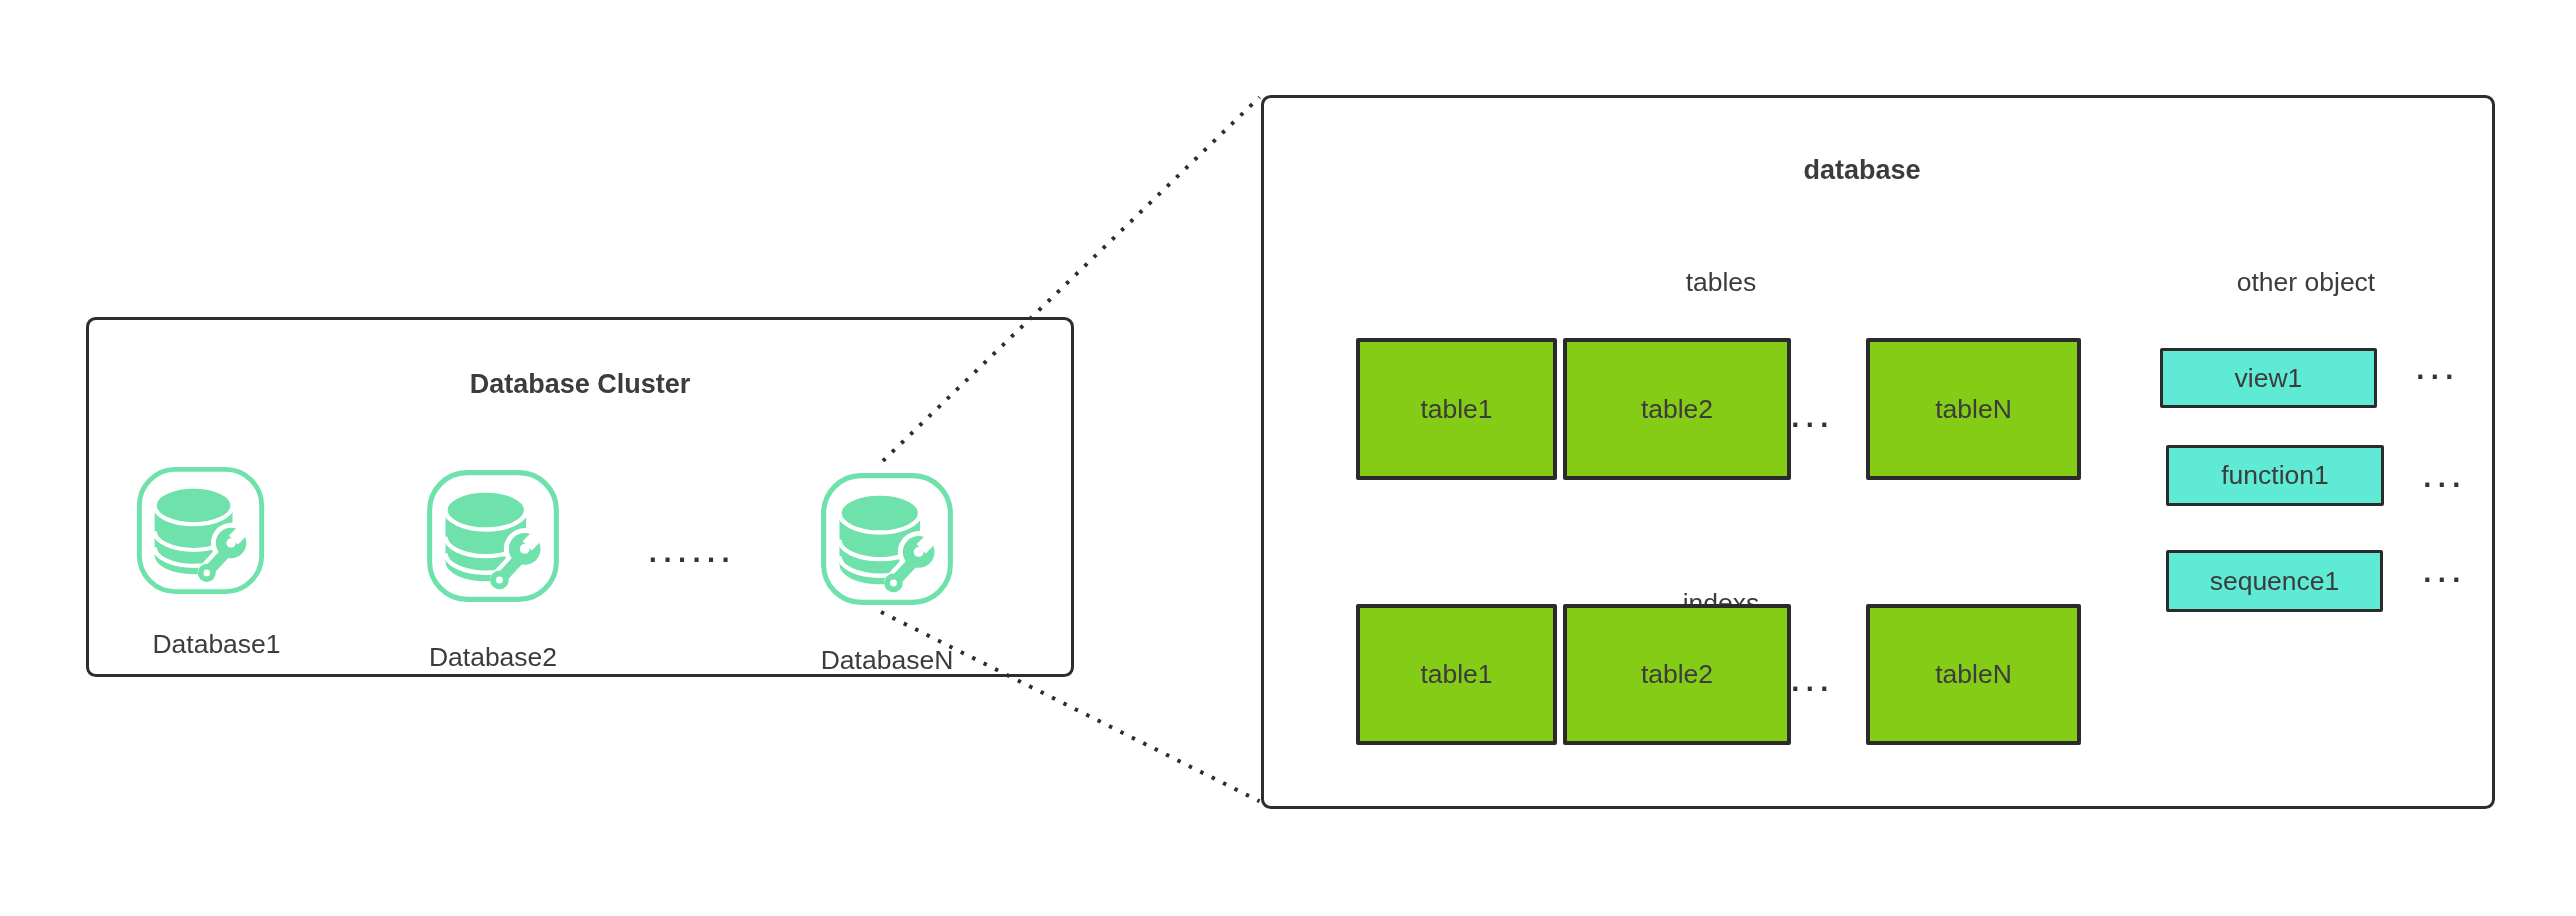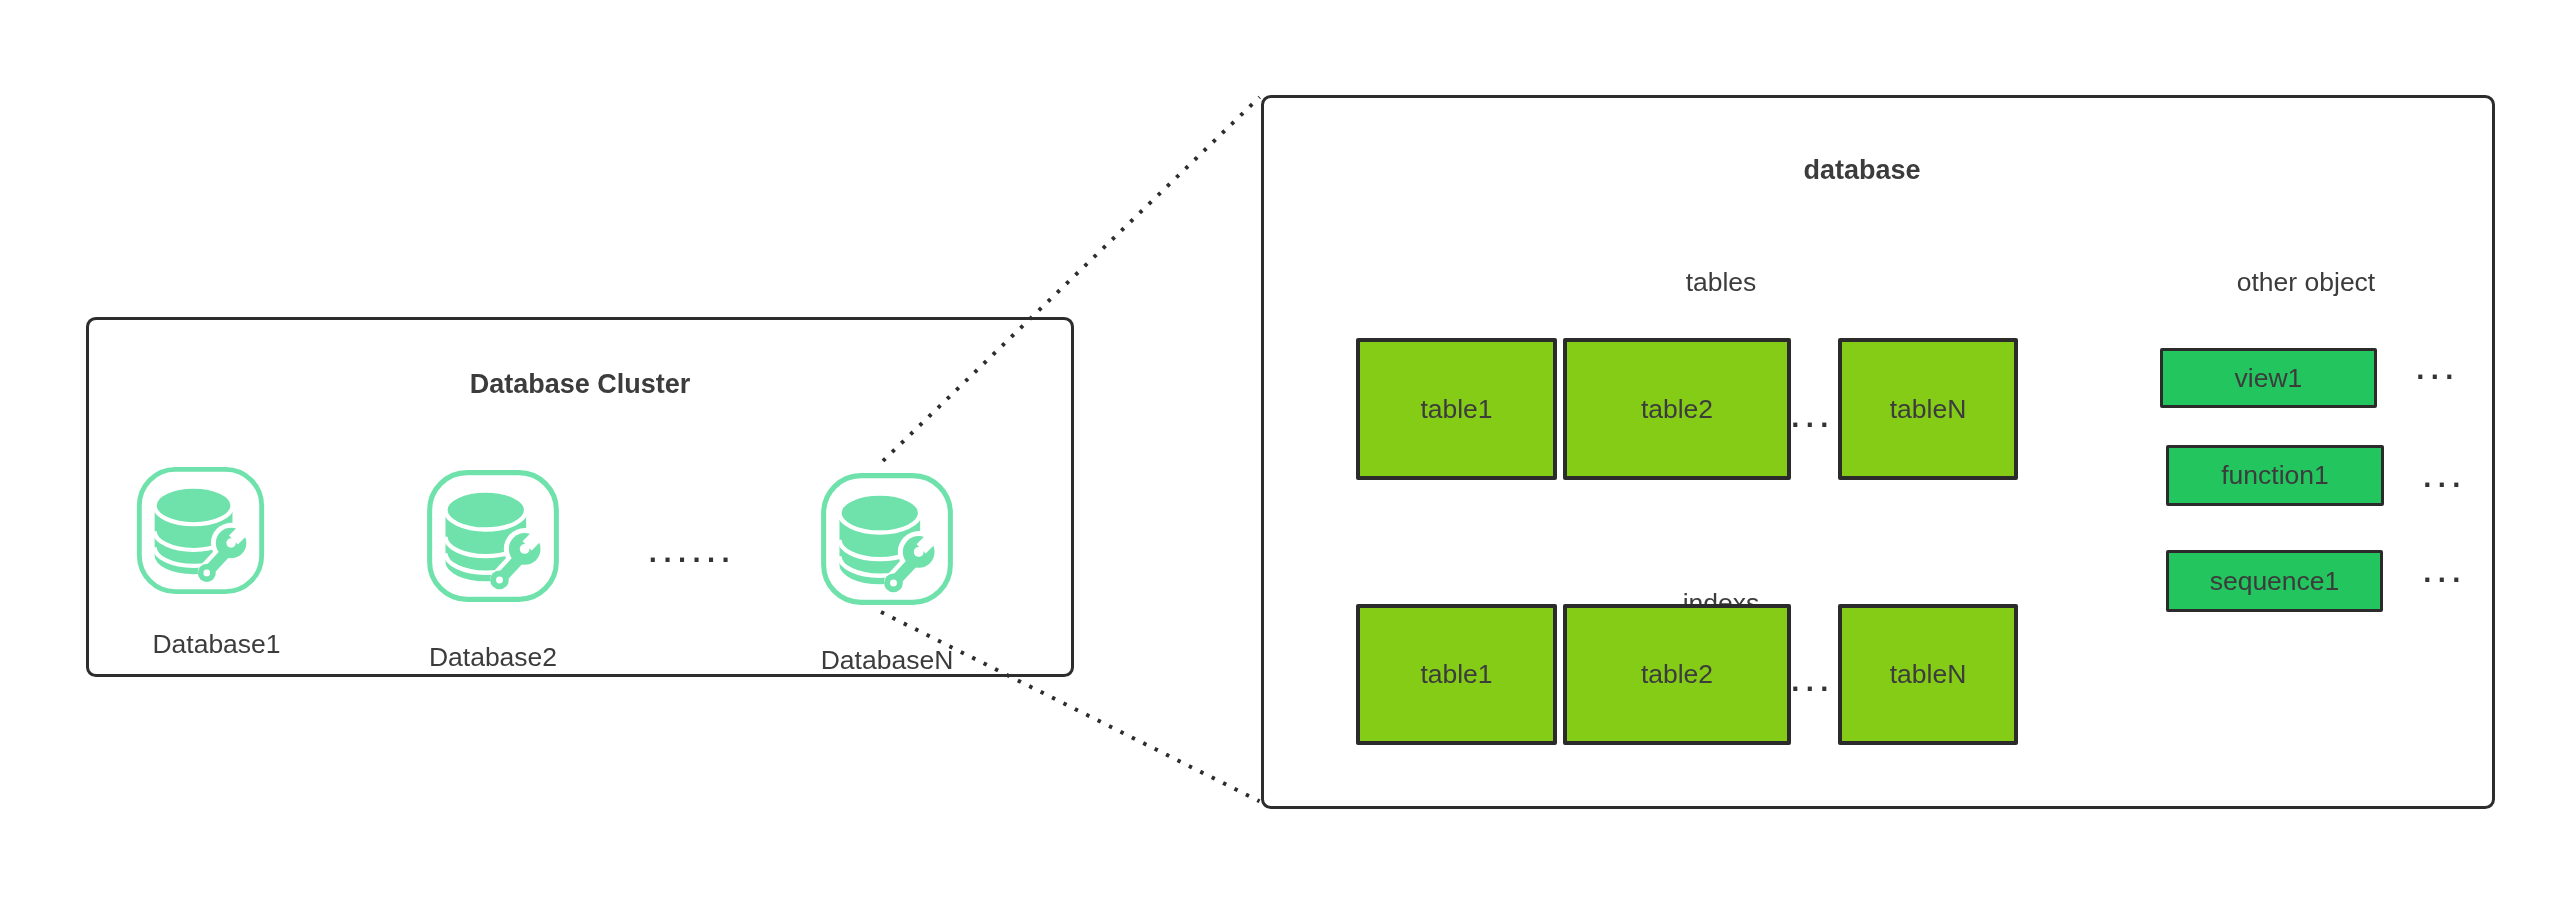--- a/index.html
+++ b/index.html
@@ -62,24 +62,24 @@
 
   .tbox{
     position:absolute;background:#84cc16;border:4.9px solid #2B2B2B;border-radius:2px;
     display:flex;align-items:center;justify-content:center;
     font-size:26.5px;color:var(--text);
   }
   .r1{top:240px;height:142px;}
   .r2{top:506px;height:141px;}
   .c1{left:92px;width:201px;}
   .c2{left:299px;width:228px;}
-  .c3{left:574px;width:180px;}
+  .c3{left:602px;width:215px;}
 
   .obox{
-    position:absolute;background:#22c55e;border:3.9px solid #2B2B2B;border-radius:2px;
+    position:absolute;background:#5eead4;border:3.9px solid #2B2B2B;border-radius:2px;
     display:flex;align-items:center;justify-content:center;
     font-size:26.5px;color:var(--text);
   }
   .o1{left:896px;top:250px;width:217px;height:60px;}
   .o2{left:902px;top:347px;width:218px;height:61px;}
   .o3{left:902px;top:452px;width:217px;height:62px;}
 
   .dots3{
     position:absolute;width:98px;height:35px;line-height:35px;text-align:center;
     font-size:29px;font-weight:700;letter-spacing:4.9px;color:#333;

